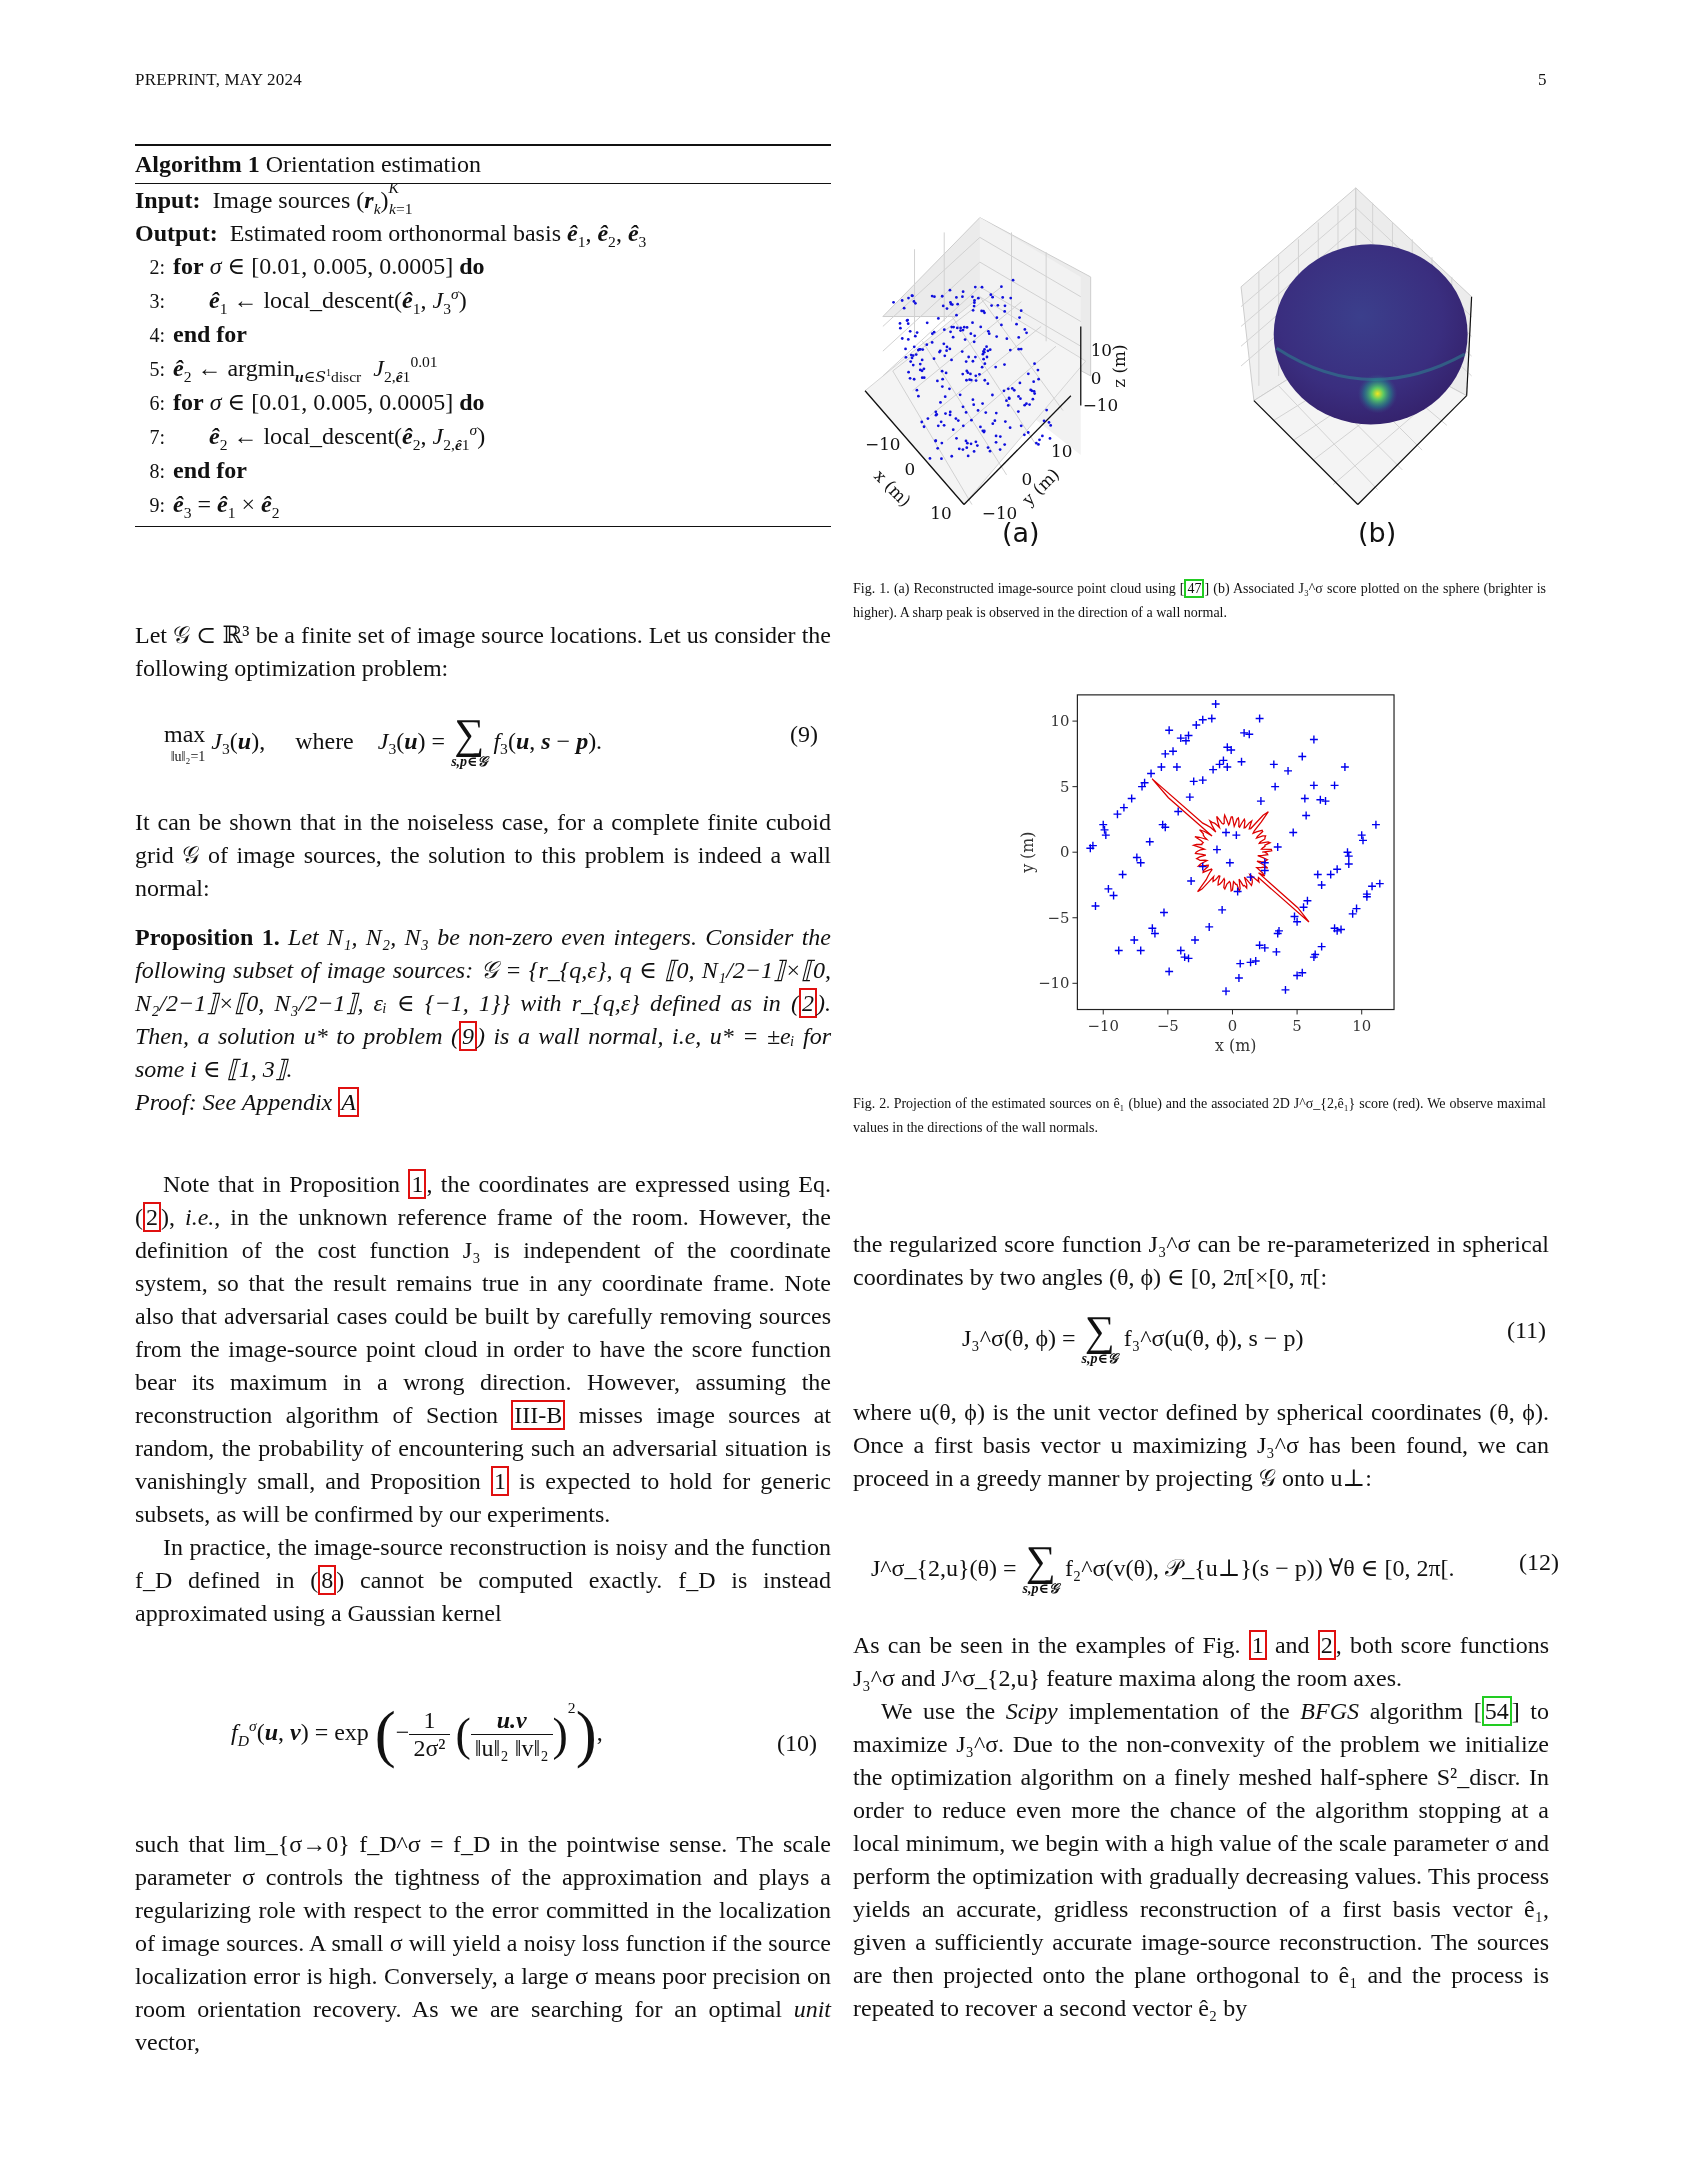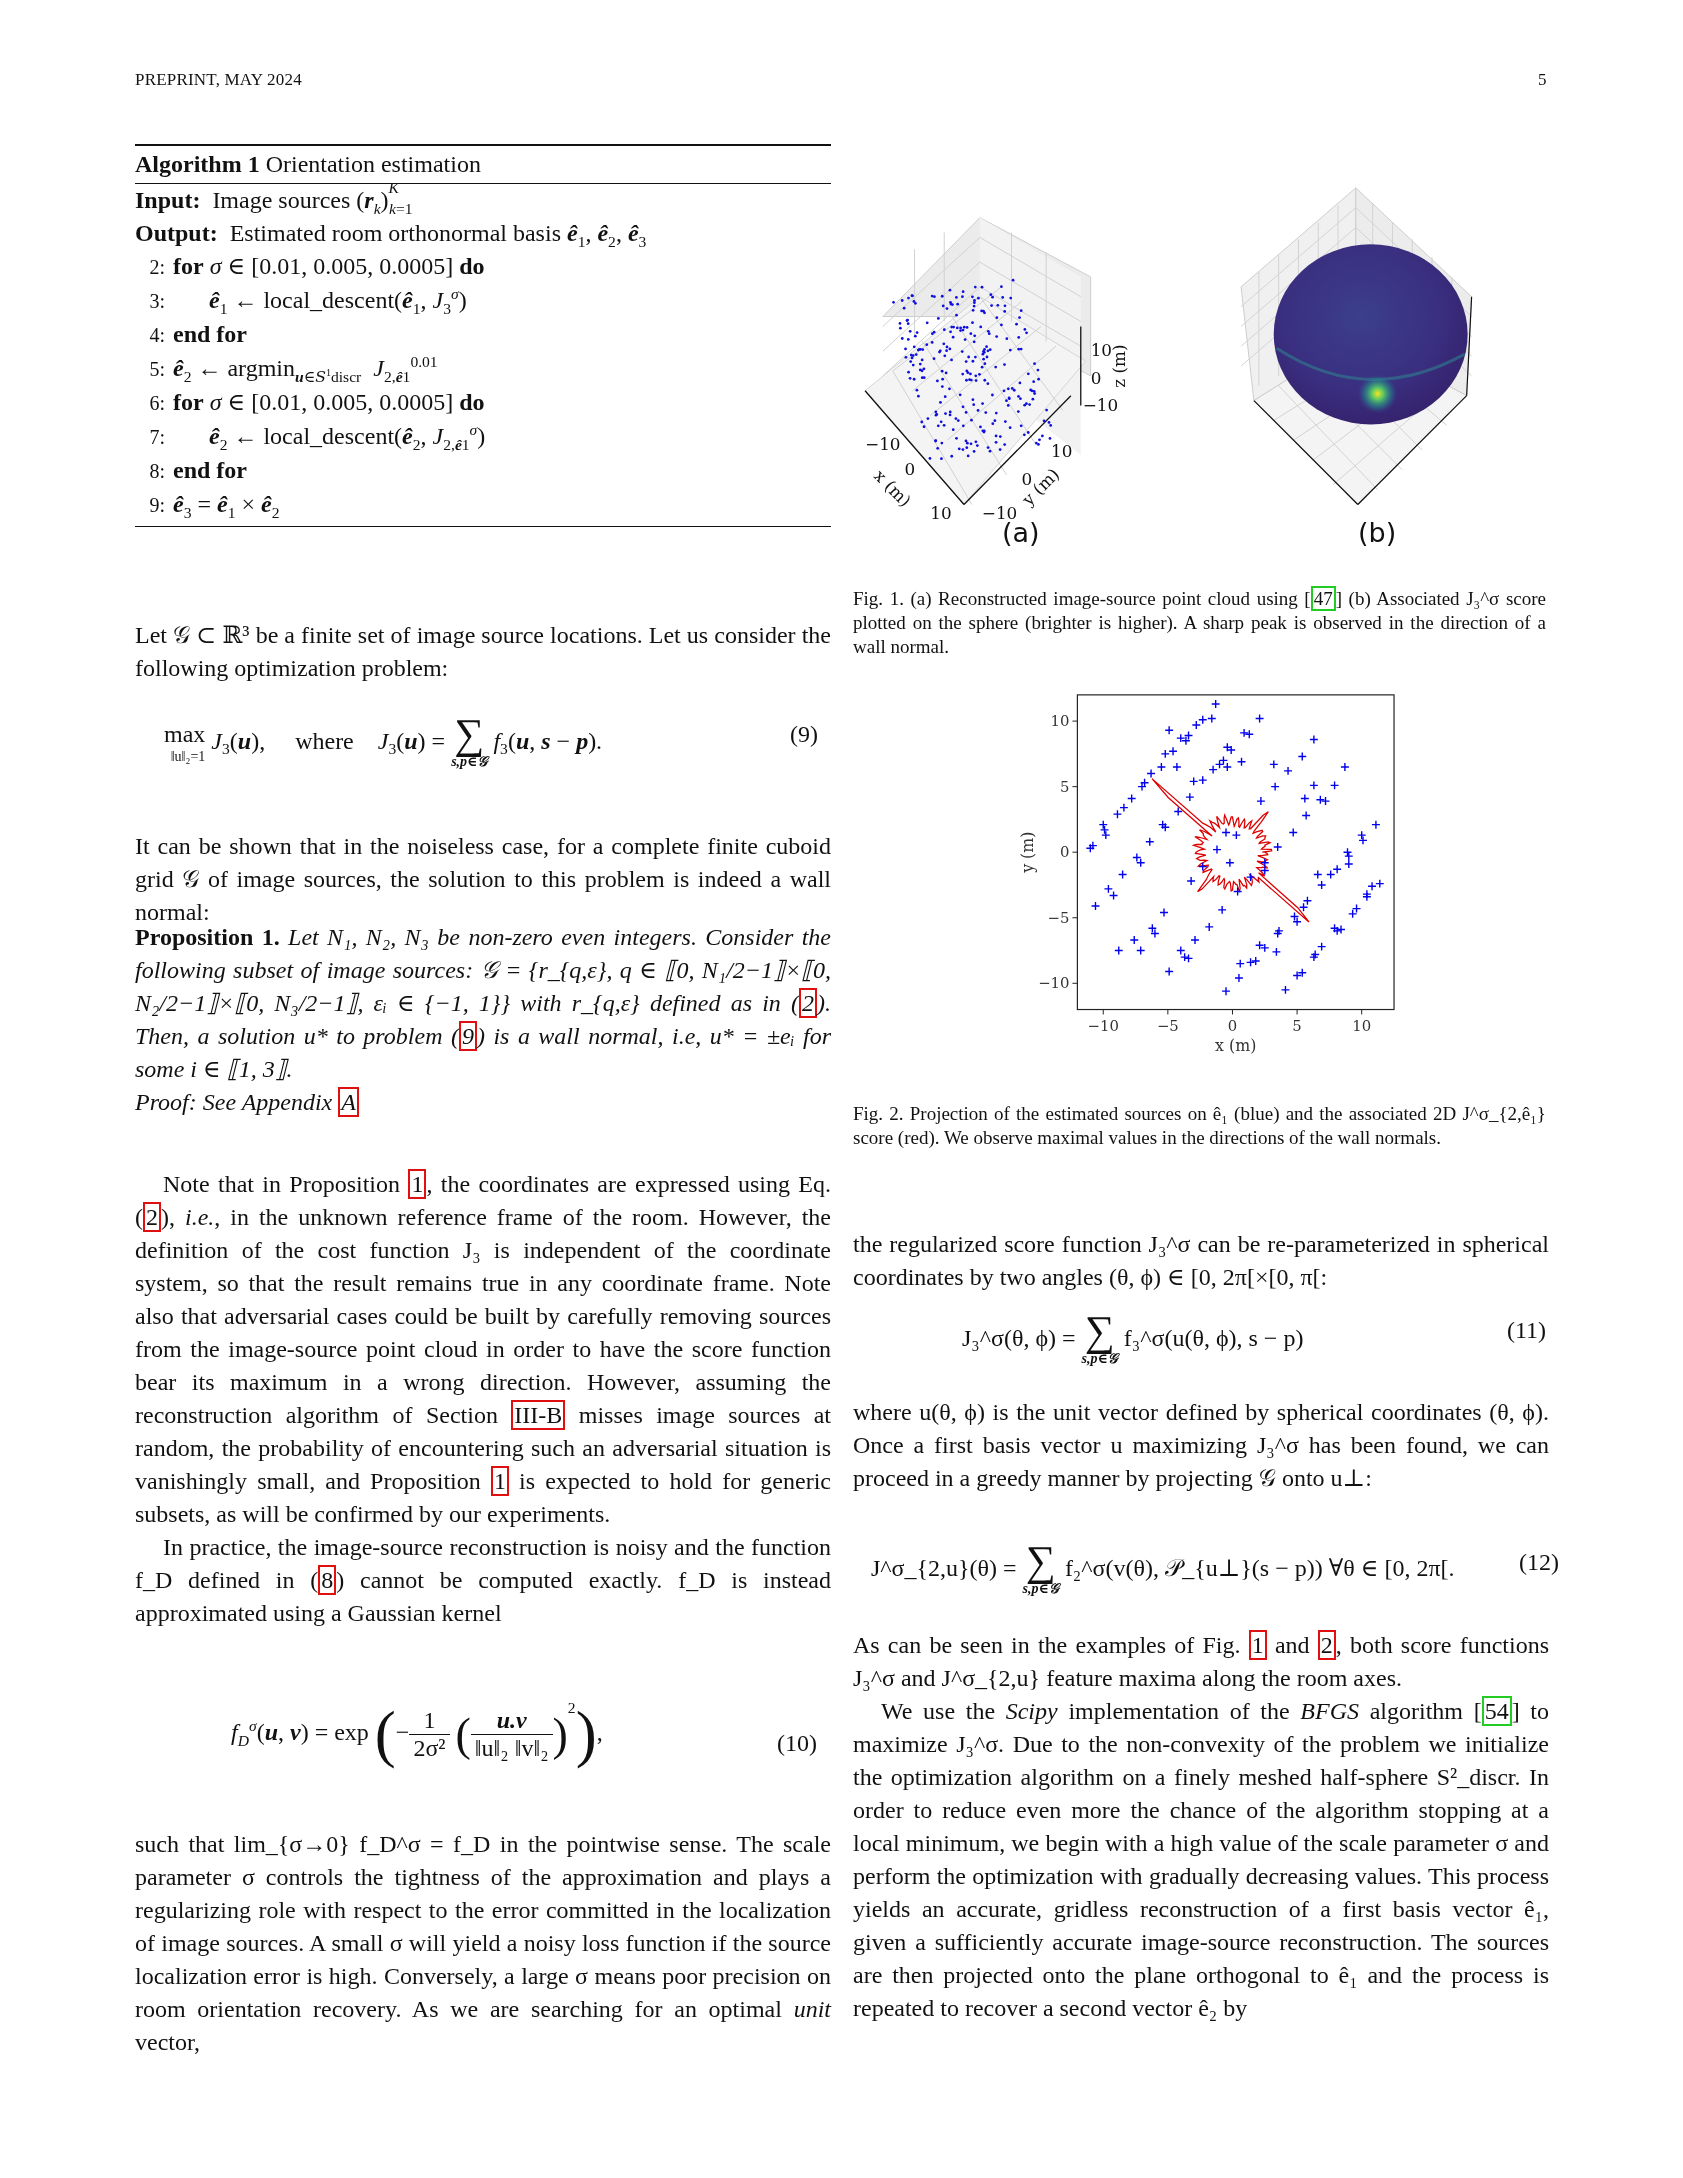--- a/index.html
+++ b/index.html
@@ -16,21 +16,21 @@
   .ref-green { border:2px solid #22cc22; padding:0 1px; }
   .algo { position:absolute; left:135px; top:144px; width:696px; font-size:24px; line-height:33px; }
   .algo .rule-top { border-top:2px solid #111; }
   .algo .rule-mid { border-top:1px solid #111; }
   .algo .rule-bot { border-top:1px solid #111; }
   .algo .ln { display:inline-block; width:30px; text-align:right; font-size:20px; margin-right:8px; }
   .algo .inner { padding-left:36px; }
   .eq { position:absolute; font-size:24px; white-space:nowrap; }
   .eqno { position:absolute; font-size:24px; }
   sub, sup { font-size:65%; line-height:0; }
-  .caption { position:absolute; font-size:19px; line-height:24px; text-align:justify; width:693px;margin-top:10px; }
+  .caption { position:absolute; font-size:14px; line-height:24px; text-align:justify; width:693px; }
   .figlabel { position:absolute; font-family:"DejaVu Sans","Liberation Sans",sans-serif; font-size:27px; }
   .bvec { font-weight:bold; font-style:italic; }
   .cal { font-family:"DejaVu Serif",serif; font-style:italic; }
   .frac { display:inline-block; vertical-align:middle; text-align:center; }
   .frac .num { display:block; border-bottom:1.5px solid #111; padding:0 4px; }
   .frac .den { display:block; padding:0 4px; }
   .bigparen { font-size:63px; vertical-align:middle; font-weight:100; line-height:1; }
   .medparen { font-size:46px; vertical-align:middle; line-height:1; }
   .sum { display:inline-block; text-align:center; vertical-align:middle; position:relative; }
   .sum .sig { font-size:42px; display:block; line-height:38px; }
@@ -72,21 +72,21 @@
 </div>
 
 <div class="eq" style="left:164px; top:715px;">
   <span class="sum" style="font-size:24px;"><span style="display:block;line-height:28px;">max</span><span class="lim" style="font-weight:normal;font-style:normal;">‖u‖₂=1</span></span>
   <i>J</i><sub>3</sub>(<span class="bvec">u</span>), &nbsp;&nbsp;&nbsp; <span>where</span> &nbsp;&nbsp; <i>J</i><sub>3</sub>(<span class="bvec">u</span>) =
   <span class="sum"><span class="sig">∑</span><span class="lim">s,p∈𝒢</span></span>
   <i>f</i><sub>3</sub>(<span class="bvec">u</span>, <span class="bvec">s</span> − <span class="bvec">p</span>).
 </div>
 <div class="eqno" style="left:790px; top:721px;">(9)</div>
 
-<div class="col" style="left:135px; top:806px;margin-top:24px;">
+<div class="col" style="left:135px; top:806px;">
   <p>It can be shown that in the noiseless case, for a complete finite cuboid grid 𝒢 of image sources, the solution to this problem is indeed a wall normal:</p>
 </div>
 
 <div class="col" style="left:135px; top:921px;">
   <p><b>Proposition 1.</b> <i><span>Let N₁, N₂, N₃ be non-zero even integers. Consider the following subset of image sources: 𝒢 = {r_{q,ε}, q ∈ ⟦0, N₁/2−1⟧×⟦0, N₂/2−1⟧×⟦0, N₃/2−1⟧, εᵢ ∈ {−1, 1}} with r_{q,ε} defined as in (</span><span class="ref-red">2</span><span>). Then, a solution u* to problem (</span><span class="ref-red">9</span><span>) is a wall normal, i.e, u* = ±eᵢ for some i ∈ ⟦1, 3⟧.</span></i></p>
   <p><i>Proof: See Appendix</i> <i class="ref-red">A</i></p>
 </div>
 
 <div class="col" style="left:135px; top:1168px;">
   <p class="indent"><span>Note that in Proposition </span><span class="ref-red">1</span><span>, the coordinates are expressed using Eq. (</span><span class="ref-red">2</span><span>), </span><i>i.e.</i><span>, in the unknown reference frame of the room. However, the definition of the cost function J₃ is independent of the coordinate system, so that the result remains true in any coordinate frame. Note also that adversarial cases could be built by carefully removing sources from the image-source point cloud in order to have the score function bear its maximum in a wrong direction. However, assuming the reconstruction algorithm of Section </span><span class="ref-red">III-B</span><span> misses image sources at random, the probability of encountering such an adversarial situation is vanishingly small, and Proposition </span><span class="ref-red">1</span><span> is expected to hold for generic subsets, as will be confirmed by our experiments.</span></p>

